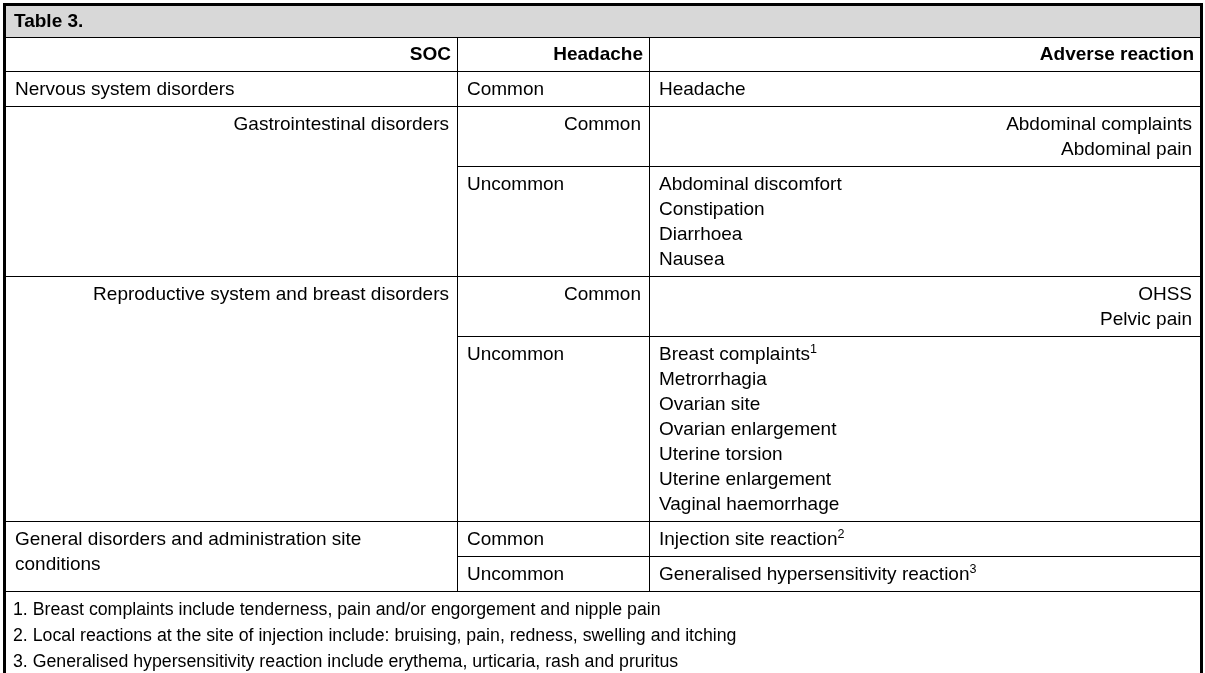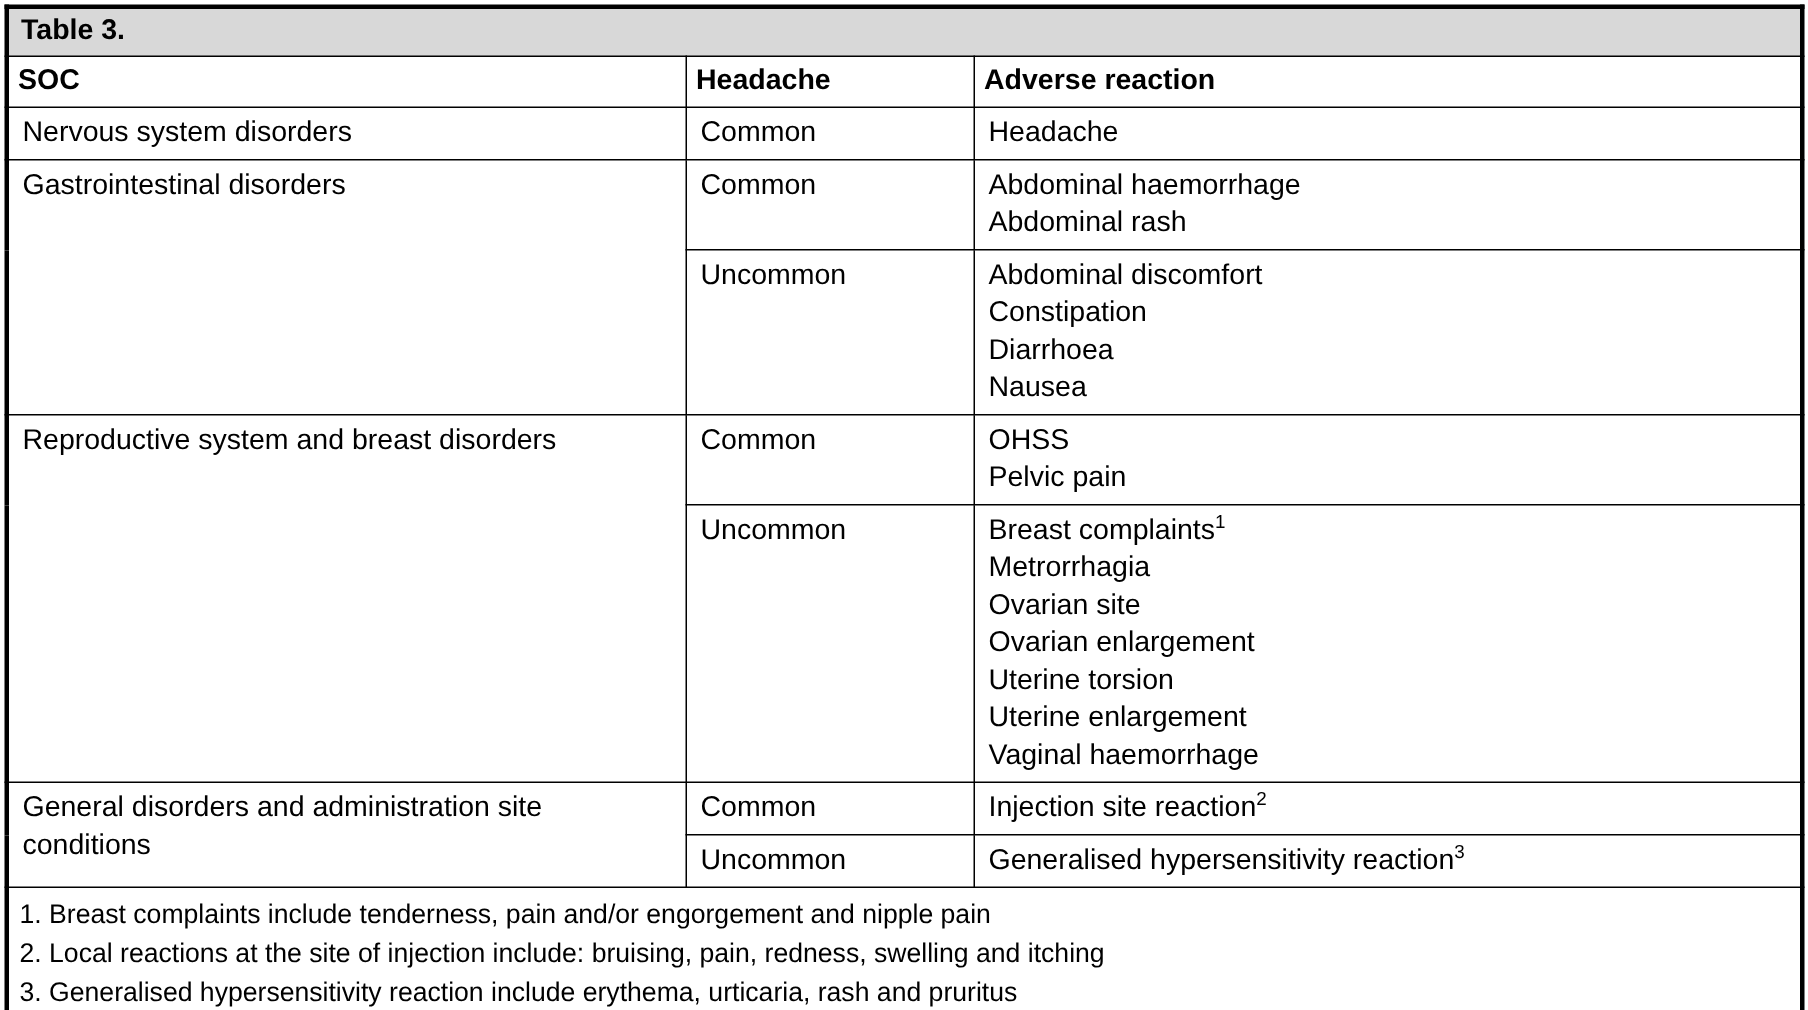--- a/index.html
+++ b/index.html
@@ -48,21 +48,21 @@
     border-left: 0 !important;
     border-right: 0 !important;
     border-top: 0 !important;
   }
 
   
   .colhead {
     font-weight: bold;
     font-size: 19px;
     line-height: 24px;
-    text-align: left;
+    text-align: right;
     padding: 4px 6px 5px 6px !important;
   }
 
   
   .soc-cell, .freq-cell, .ar-cell {
     font-size: 19px;
     line-height: 25px;
     padding: 4px 8px 5px 9px !important;
     font-weight: normal;
   }
@@ -91,23 +91,23 @@
     font-size: 18px;
     line-height: 26px;
     white-space: nowrap;
     transform: scaleX(0.985);
     transform-origin: left center;
   }
 
   
   .h-head  { height: 25px; }
   .h-r1    { height: 25px; padding-left: 44px; }
-  .h-r2    { height: 50px; }
+  .h-r2    { height: 50px; text-align: right; }
   .h-r3    { height: 100px; }
-  .h-r4    { height: 50px; }
+  .h-r4    { height: 50px; text-align: right; }
   .h-r5    { height: 175px; }
   .h-r6    { height: 22px; }
   .h-r7    { height: 22px; }
 </style>
 </head>
 <body>
 
 <div id="table-wrap">
   <table class="adr">
     <colgroup>
@@ -135,22 +135,22 @@
             <span class="ar-line">Headache</span>
           </span>
         </td>
       </tr>
 
       <tr class="h-r2">
         <td class="soc-cell" rowspan="2">Gastrointestinal disorders</td>
         <td class="freq-cell">Common</td>
         <td class="ar-cell">
           <span class="ar-list">
-            <span class="ar-line">Abdominal haemorrhage</span>
-            <span class="ar-line">Abdominal rash</span>
+            <span class="ar-line">Abdominal complaints</span>
+            <span class="ar-line">Abdominal pain</span>
           </span>
         </td>
       </tr>
       <tr class="h-r3">
         <td class="freq-cell">Uncommon</td>
         <td class="ar-cell">
           <span class="ar-list">
             <span class="ar-line">Abdominal discomfort</span>
             <span class="ar-line">Constipation</span>
             <span class="ar-line">Diarrhoea</span>

